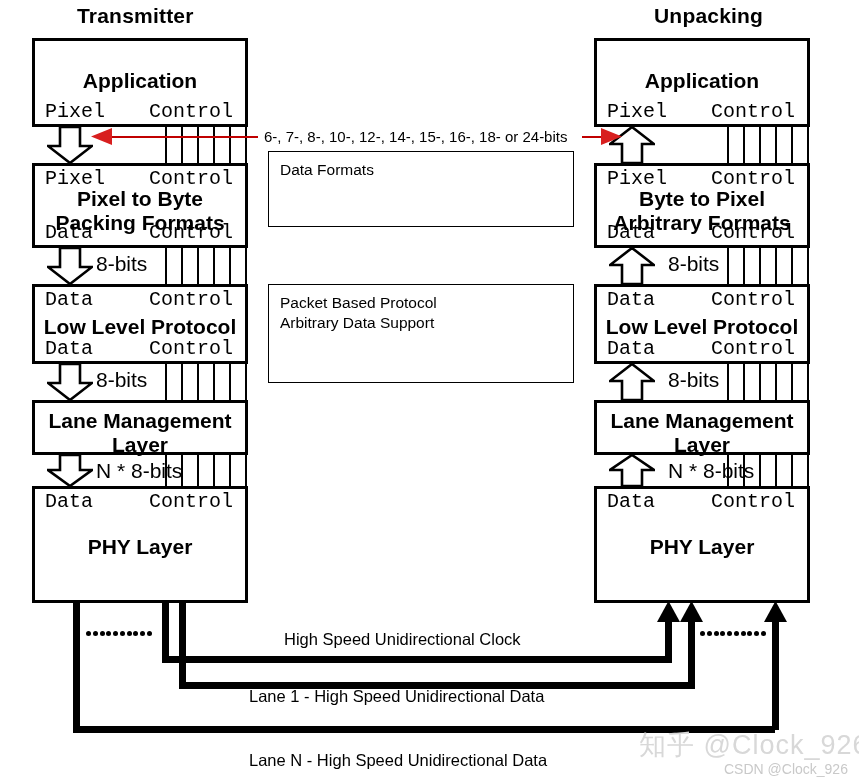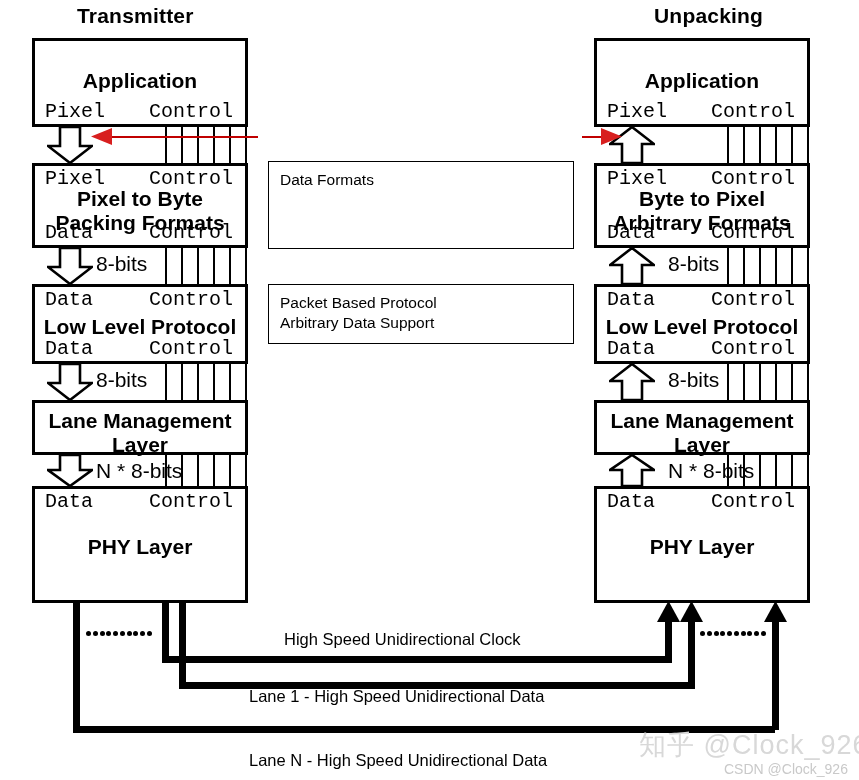--- a/index.html
+++ b/index.html
@@ -347,37 +347,38 @@
   <div class="harrow" style="left:609px; top:455px;">
     <svg width="46" height="32" viewBox="0 0 46 32">
       <polygon points="23,0 45,15 33,15 33,31 13,31 13,15 1,15" fill="#ffffff" stroke="#000000" stroke-width="2.6" stroke-linejoin="miter"></polygon>
     </svg>
   </div>
 
   <div class="bit-label" style="left:668px; top:252px;">8-bits</div>
   <div class="bit-label" style="left:668px; top:368px;">8-bits</div>
   <div class="bit-label" style="left:668px; top:459px;">N * 8-bits</div>
 
-  <div class="desc-box" style="left:268px; top:161px; width:306px; height:88px;">
+  <div class="desc-box" style="left:268px; top:151px; width:306px; height:76px;">
     <div class="desc-text">Data Formats</div>
   </div>
 
-  <div class="desc-box" style="left:268px; top:284px; width:306px; height:60px;">
+  <div class="desc-box" style="left:268px; top:284px; width:306px; height:99px;">
     <div class="desc-text">Packet Based Protocol
 Arbitrary Data Support</div>
   </div>
 
 
 
   <div class="red-line" style="left:110px; top:136px; width:148px;"></div>
   <div class="red-tip" style="left:91px; top:128px;">
     <svg width="22" height="17" viewBox="0 0 22 17">
       <polygon points="0,8.5 21,0 21,17" fill="#d81f1f"></polygon>
     </svg>
   </div>
+  <div class="red-text" style="left:264px; top:128px;">6-, 7-, 8-, 10-, 12-, 14-, 15-, 16-, 18- or 24-bits</div>
   <div class="red-line" style="left:582px; top:136px; width:24px;"></div>
   <div class="red-tip" style="left:600px; top:128px;">
     <svg width="22" height="17" viewBox="0 0 22 17">
       <polygon points="22,8.5 1,0 1,17" fill="#d81f1f"></polygon>
     </svg>
   </div>
 
   <div class="wire wire-v" style="left:162px; top:603px; height:60px;"></div>
   <div class="wire wire-h" style="left:162px; top:656px; width:510px;"></div>
   <div class="wire wire-v" style="left:665px; top:620px; height:40px;"></div>

